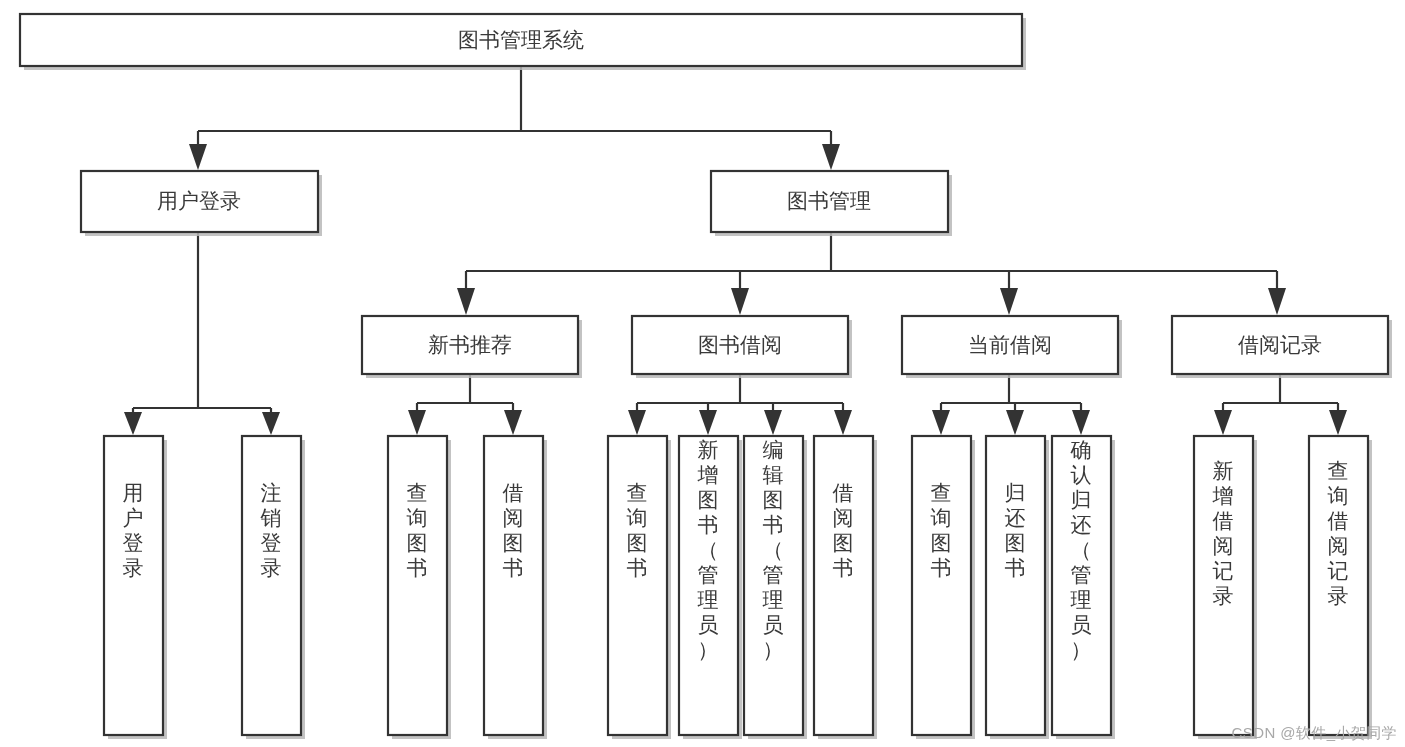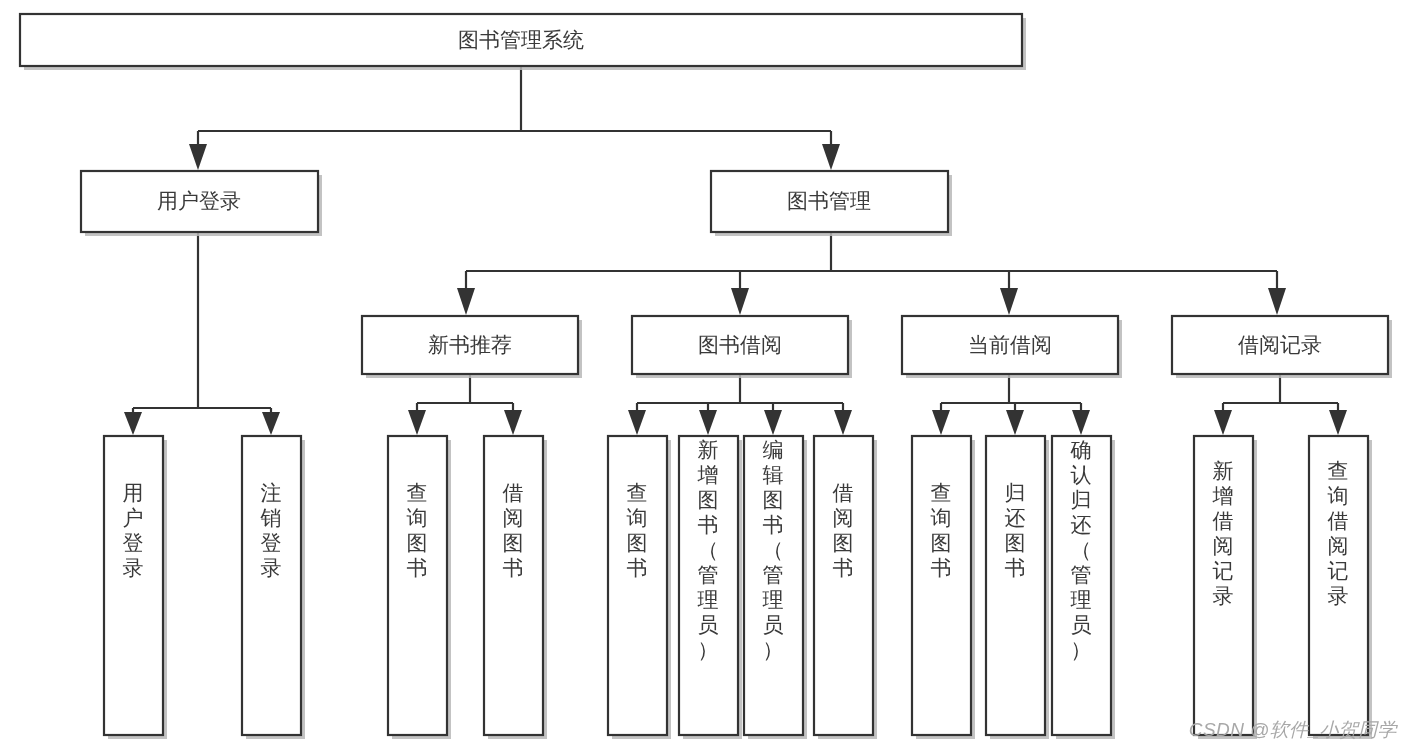--- a/index.html
+++ b/index.html
@@ -58,26 +58,25 @@
     font-family: "Liberation Sans", "DejaVu Sans", sans-serif;
     font-size: 21px;
     fill: #3a3a3a;
     text-anchor: middle;
   }
   .watermark {
     position: absolute;
     right: 8px;
     bottom: 4px;
     font-family: "Liberation Sans", "DejaVu Sans", sans-serif;
-    font-size: 19px;
+    font-size: 15px;
     color: #a8a8a8;
     letter-spacing: 0.4px;
     white-space: nowrap;
     pointer-events: none;
-    font-style: italic;
   }
 </style>
 </head>
 <body>
 
 <div id="diagram-root">
   <svg class="diagram-canvas" viewBox="0 0 1405 747">
 
     <g>
 

